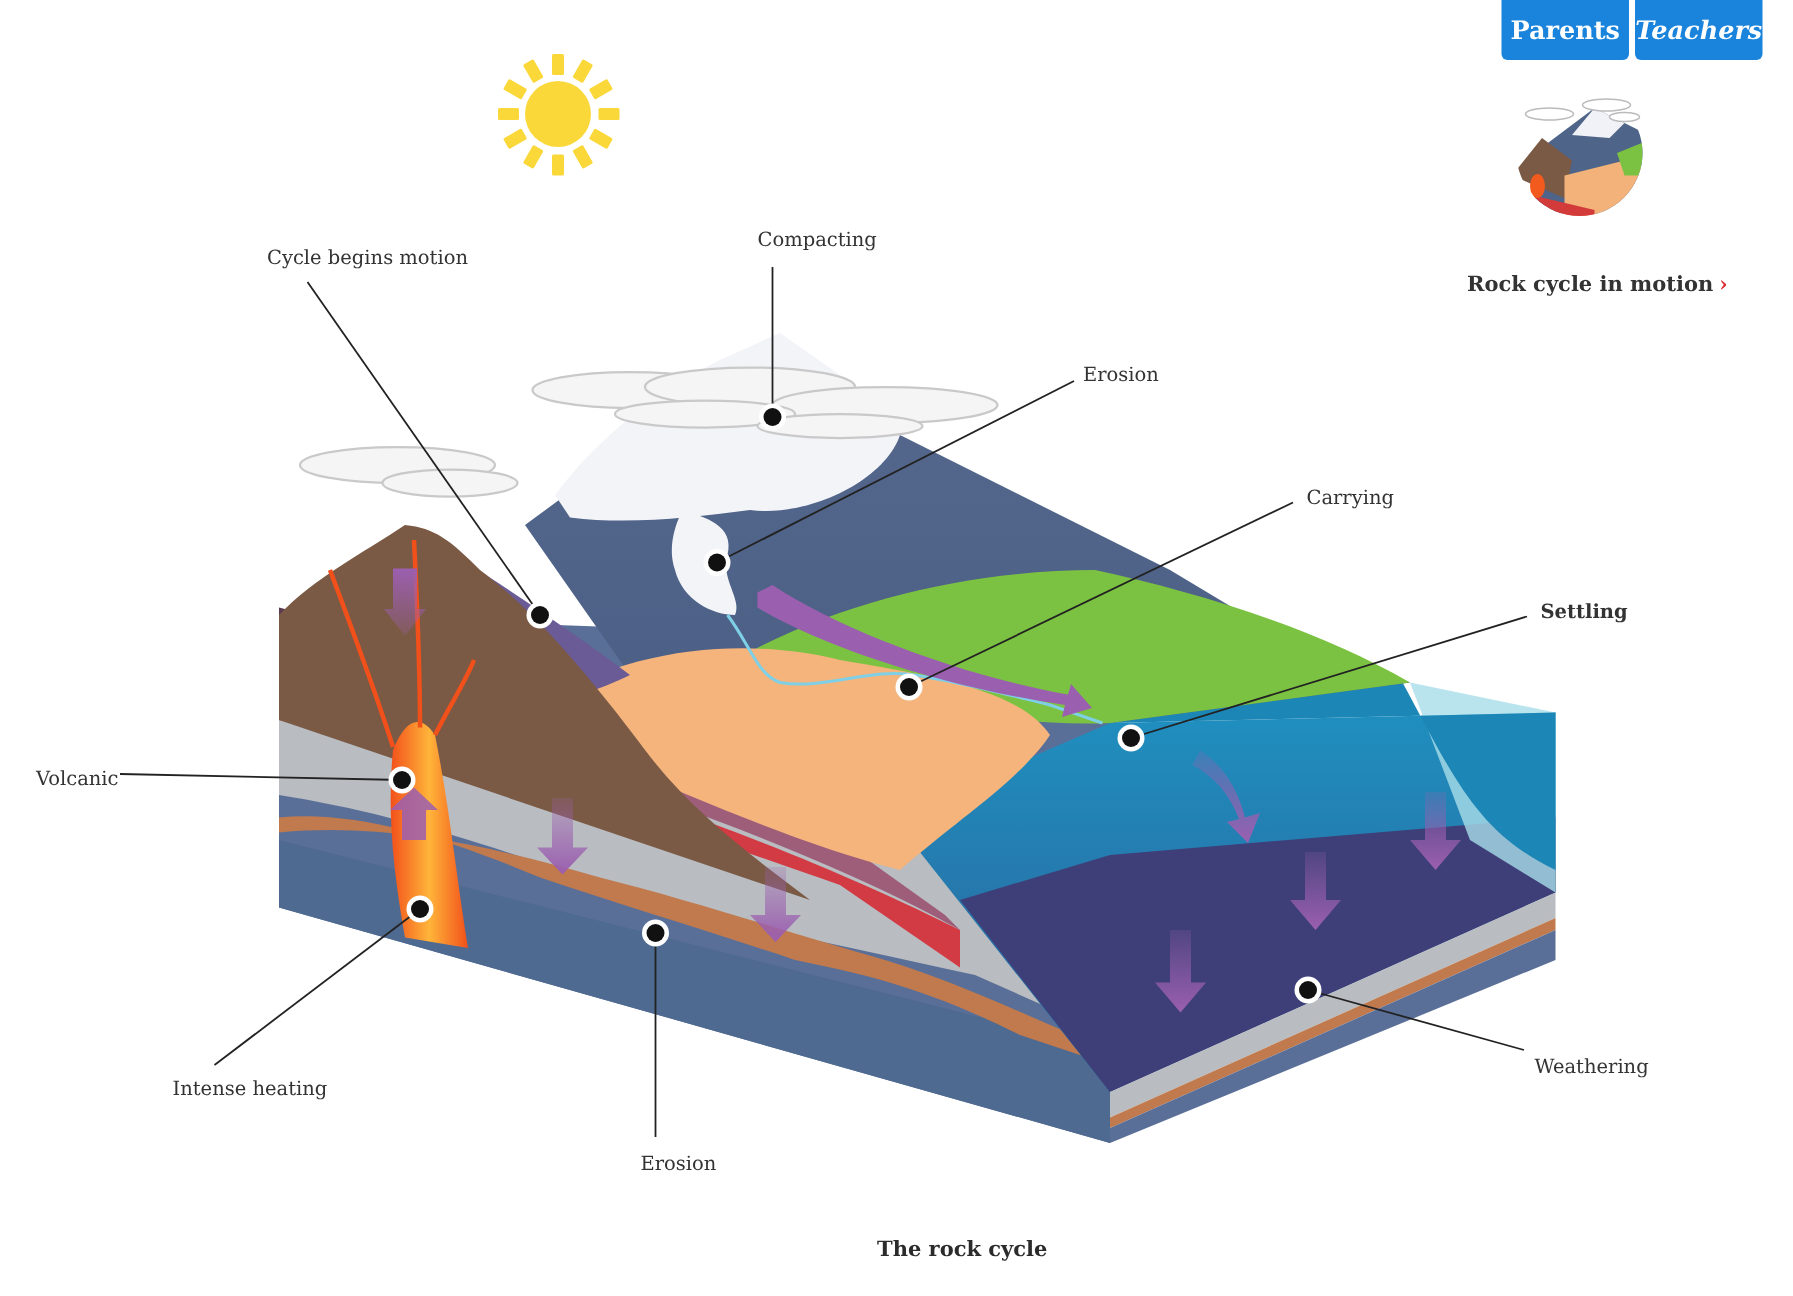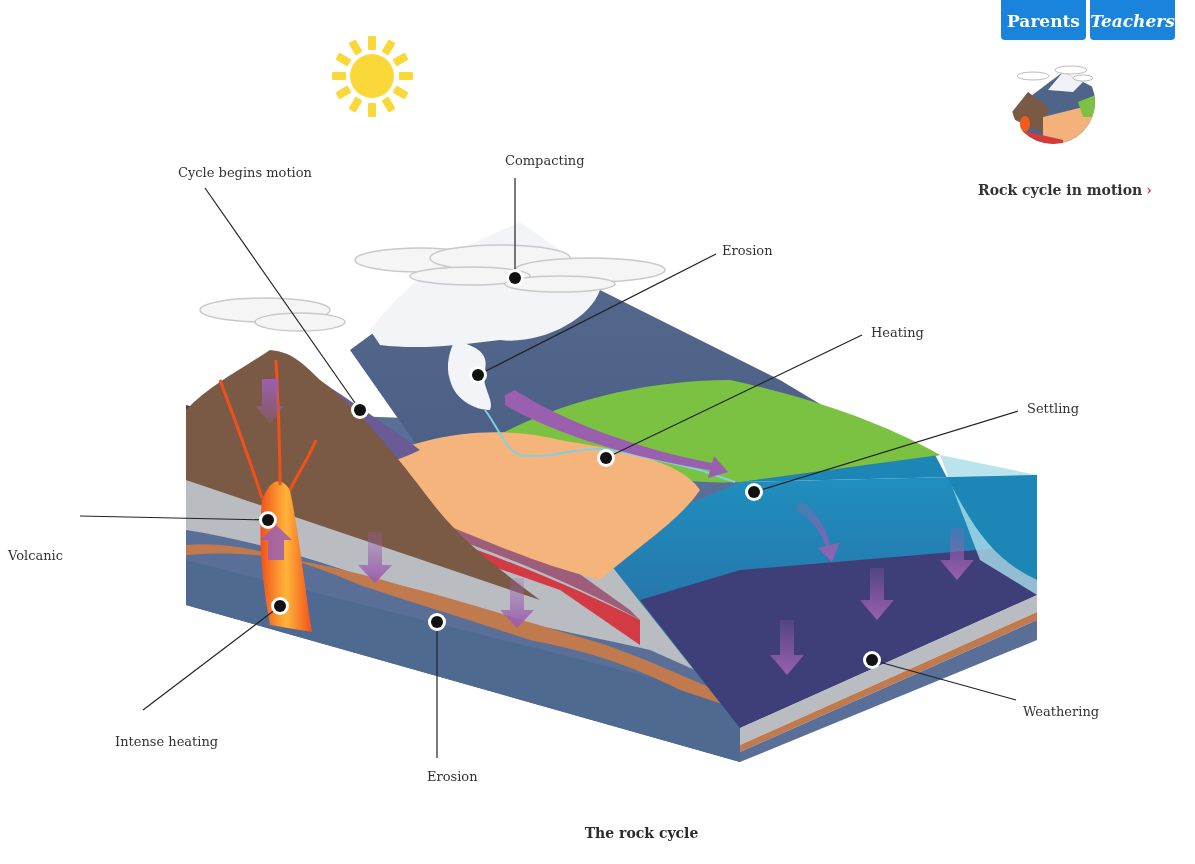--- a/index.html
+++ b/index.html
@@ -205,20 +205,20 @@
     </g>
   <g class="dot">
       <circle cx="872" cy="660" r="9" fill="#fff"></circle>
       <circle cx="872" cy="660" r="6" fill="#111"></circle>
     </g>
 </svg>
 
 <div class="label" style="left:178px; top:165px;">Cycle begins motion</div>
 <div class="label" style="left:505px; top:153px;">Compacting</div>
 <div class="label" style="left:722px; top:243px;">Erosion</div>
-<div class="label" style="left:871px; top:325px;">Heating</div>
-<div class="label" style="left:1027px; top:401px;">Settling</div>
-<div class="label" style="left:8px; top:512px;margin-top:36px;">Volcanic</div>
-<div class="label" style="left:115px; top:719px;margin-top:15px;">Intense heating</div>
+<div class="label" style="left:871px; top:325px;">Carrying</div>
+<div class="label" style="left:1027px; top:401px;font-weight:bold;">Settling</div>
+<div class="label" style="left:24px; top:512px;">Volcanic</div>
+<div class="label" style="left:115px; top:719px;">Intense heating</div>
 <div class="label" style="left:427px; top:769px;">Erosion</div>
 <div class="label" style="left:1023px; top:704px;">Weathering</div>
 
 <div class="caption">The rock cycle</div>
 
 </body></html>

